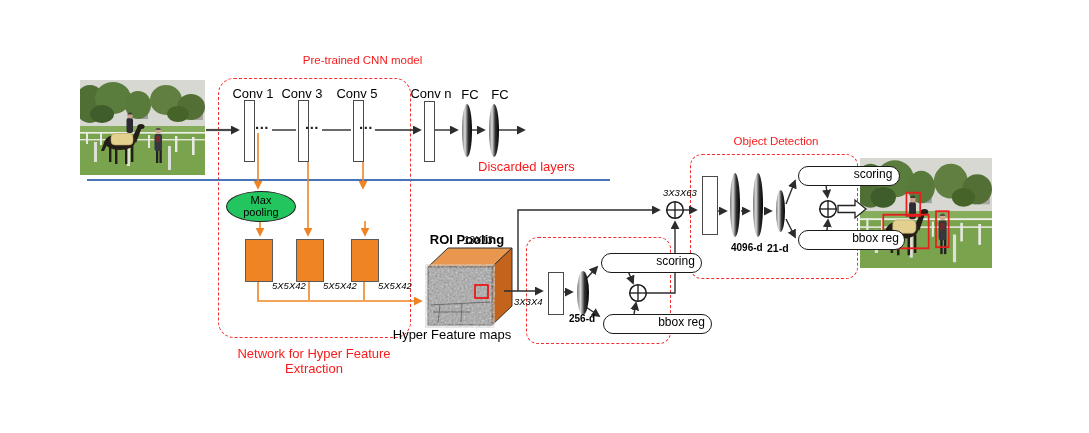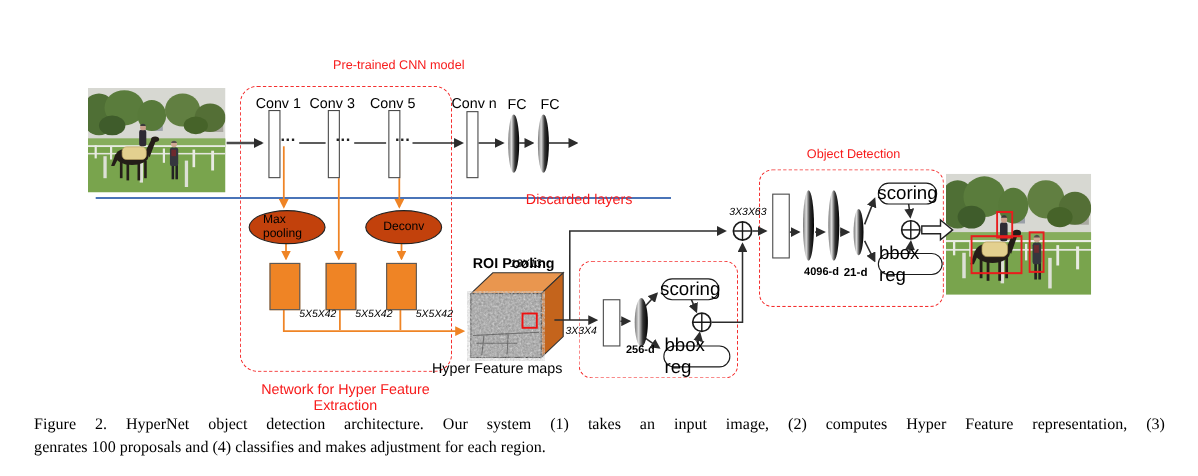--- a/index.html
+++ b/index.html
@@ -8,24 +8,24 @@
   .lbl{position:absolute;font-size:13px;color:#000;white-space:nowrap;}
   .ctr{text-align:center;white-space:normal;}
   .red{color:#f71b1b;}
   .it{font-style:italic;font-size:9.5px;}
   .bold{font-weight:700;}
   .dashbox{position:absolute;border:1.5px dashed #f43030;border-radius:16px;}
   .convbox{position:absolute;background:#fff;border:1.4px solid #4a4a4a;}
   .pill{position:absolute;border-radius:50%;
         background:linear-gradient(90deg,#777 0%,#dedede 30%,#333 62%,#000 100%);}
   .obox{position:absolute;background:#ef8425;border:1px solid #5a5a5a;}
-  .ellipse{position:absolute;background:#c2410c;border:1.4px solid #222;border-radius:50%;
-           display:flex;align-items:center;justify-content:center;font-size:11px;line-height:1.08;text-align:left;}
+  .ellipse{position:absolute;background:#22c55e;border:1.4px solid #222;border-radius:50%;
+           display:flex;align-items:center;justify-content:center;font-size:11px;line-height:1.08;text-align:center;}
   .stadium{position:absolute;background:#fff;border:1.4px solid #1a1a1a;border-radius:10px;
-           display:flex;align-items:center;justify-content:center;font-size:17px;}
+           display:flex;justify-content:center;font-size:12px;padding-left:48px;}
   .dots{position:absolute;font-size:15px;font-weight:700;letter-spacing:.5px;color:#222;}
   .photo{position:absolute;}
   .photo svg{display:block;}
   #caption{position:absolute;left:31px;top:376px;width:1028px;
            font-family:"Liberation Serif",serif;font-size:14.6px;color:#000;line-height:20.5px;}
   #caption .cap1{text-align:justify;text-align-last:justify;}
   svg.overlay{position:absolute;left:0;top:0;pointer-events:none;}
 </style>
 </head>
 <body>
@@ -212,23 +212,20 @@
   <div class="pill" style="left:462px;top:104px;width:10px;height:53px;"></div>
   <div class="pill" style="left:489px;top:104px;width:10px;height:53px;"></div>
   <div class="pill" style="left:577px;top:271px;width:12px;height:44px;"></div>
   <div class="pill" style="left:730px;top:173px;width:10px;height:64px;"></div>
   <div class="pill" style="left:753px;top:173px;width:10px;height:64px;"></div>
   <div class="pill" style="left:776px;top:190px;width:9px;height:42px;"></div>
 
   <div class="ellipse" style="left:226px;top:191px;width:68px;height:29px;">
     <span style="width:44px;">Max pooling</span>
   </div>
-  <div class="ellipse" style="left:332px;top:191px;width:68px;height:29px;">
-    <span>Deconv</span>
-  </div>
 
   <div class="obox" style="left:245px;top:239px;width:26px;height:41px;"></div>
   <div class="obox" style="left:296px;top:239px;width:26px;height:41px;"></div>
   <div class="obox" style="left:351px;top:239px;width:26px;height:41px;"></div>
 
   <div class="stadium" style="left:601px;top:253px;width:51px;height:18px;">
     <span>scoring</span>
   </div>
   <div class="stadium" style="left:603px;top:314px;width:59px;height:18px;">
     <span>bbox reg</span>
@@ -246,38 +243,34 @@
   <div class="lbl ctr" style="left:277px;top:86px;width:50px;">Conv 3</div>
   <div class="lbl ctr" style="left:332px;top:86px;width:50px;">Conv 5</div>
   <div class="lbl ctr" style="left:406px;top:86px;width:50px;">Conv n</div>
   <div class="lbl ctr" style="left:445px;top:87px;width:50px;">FC</div>
   <div class="lbl ctr" style="left:475px;top:87px;width:50px;">FC</div>
 
   <div class="dots ctr" style="left:242px;top:115px;width:40px;">...</div>
   <div class="dots ctr" style="left:292px;top:115px;width:40px;">...</div>
   <div class="dots ctr" style="left:346px;top:115px;width:40px;">...</div>
 
-  <div class="lbl red" style="left:478px;top:159px;margin-top:14px;">Discarded layers</div>
+  <div class="lbl red" style="left:478px;top:159px;">Discarded layers</div>
 
   <div class="lbl it" style="left:272px;top:280px;">5X5X42</div>
   <div class="lbl it" style="left:323px;top:280px;">5X5X42</div>
   <div class="lbl it" style="left:378px;top:280px;">5X5X42</div>
 
   <div class="lbl red ctr" style="left:214px;top:346px;width:200px;">Network for Hyper Feature Extraction</div>
 
   <div class="lbl ctr bold" style="left:417px;top:212px;width:100px;margin-top:20px;">ROI Pooling</div>
   <div class="lbl ctr" style="left:428px;top:235px;width:100px;font-style:italic;font-size:10px;">13X13</div>
   <div class="lbl ctr" style="left:392px;top:327px;width:120px;">Hyper Feature maps</div>
 
   <div class="lbl it" style="left:514px;top:296px;text-align:center;">3X3X4</div>
   <div class="lbl bold" style="left:569px;top:313px;font-size:10px;">256-d</div>
 
   <div class="lbl it" style="left:663px;top:187px;">3X3X63</div>
   <div class="lbl red ctr" style="left:706px;top:135px;width:140px;font-size:11.5px;">Object Detection</div>
   <div class="lbl bold" style="left:731px;top:242px;font-size:10px;">4096-d</div>
   <div class="lbl bold" style="left:767px;top:242px;font-size:10.5px;">21-d</div>
 
-  <div id="caption">
-    <div class="cap1">Figure 2. HyperNet object detection architecture. Our system (1) takes an input image, (2) computes Hyper Feature representation, (3)</div>
-    <div>genrates 100 proposals and (4) classifies and makes adjustment for each region.</div>
-  </div>
 
 </div>
 
 </body></html>

